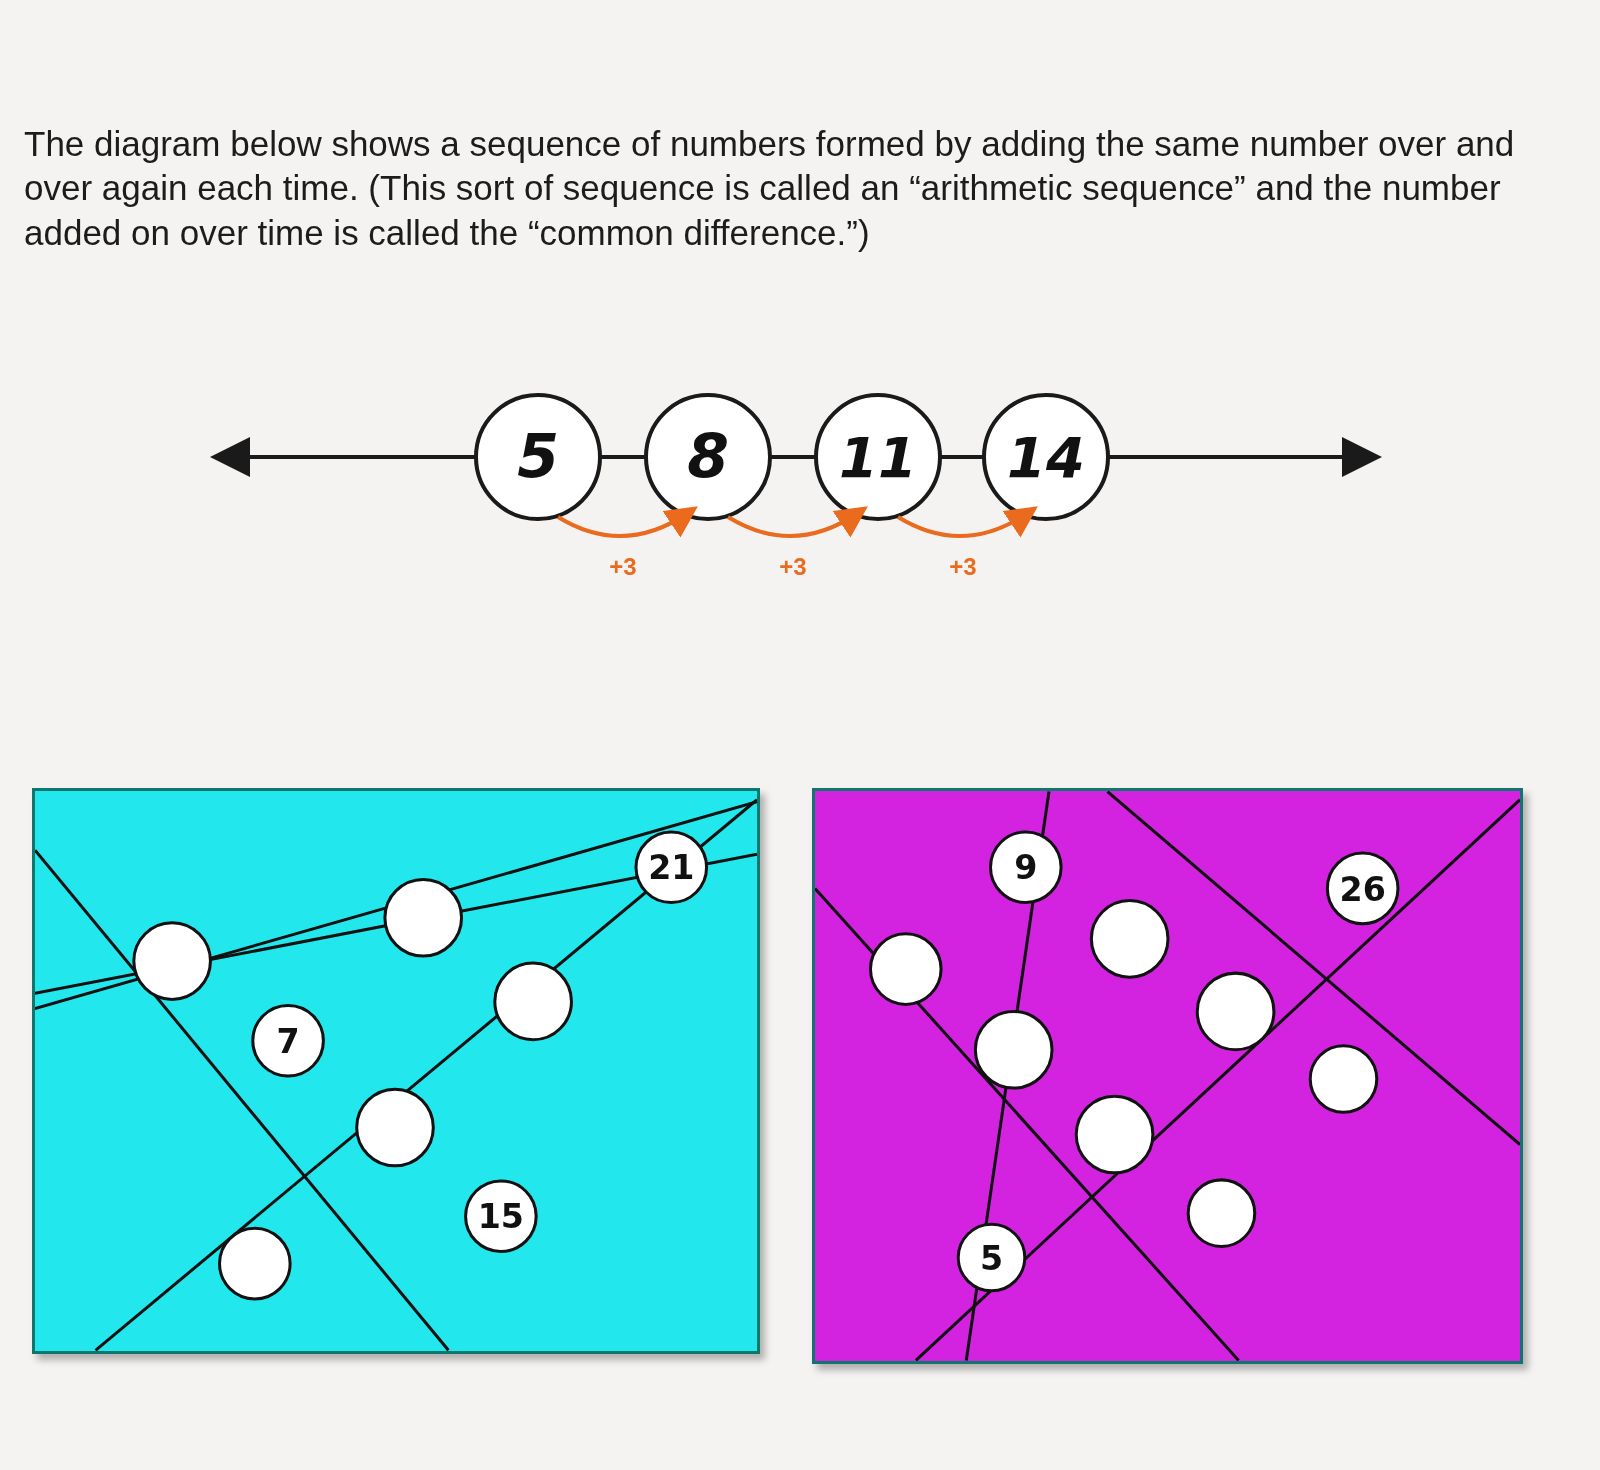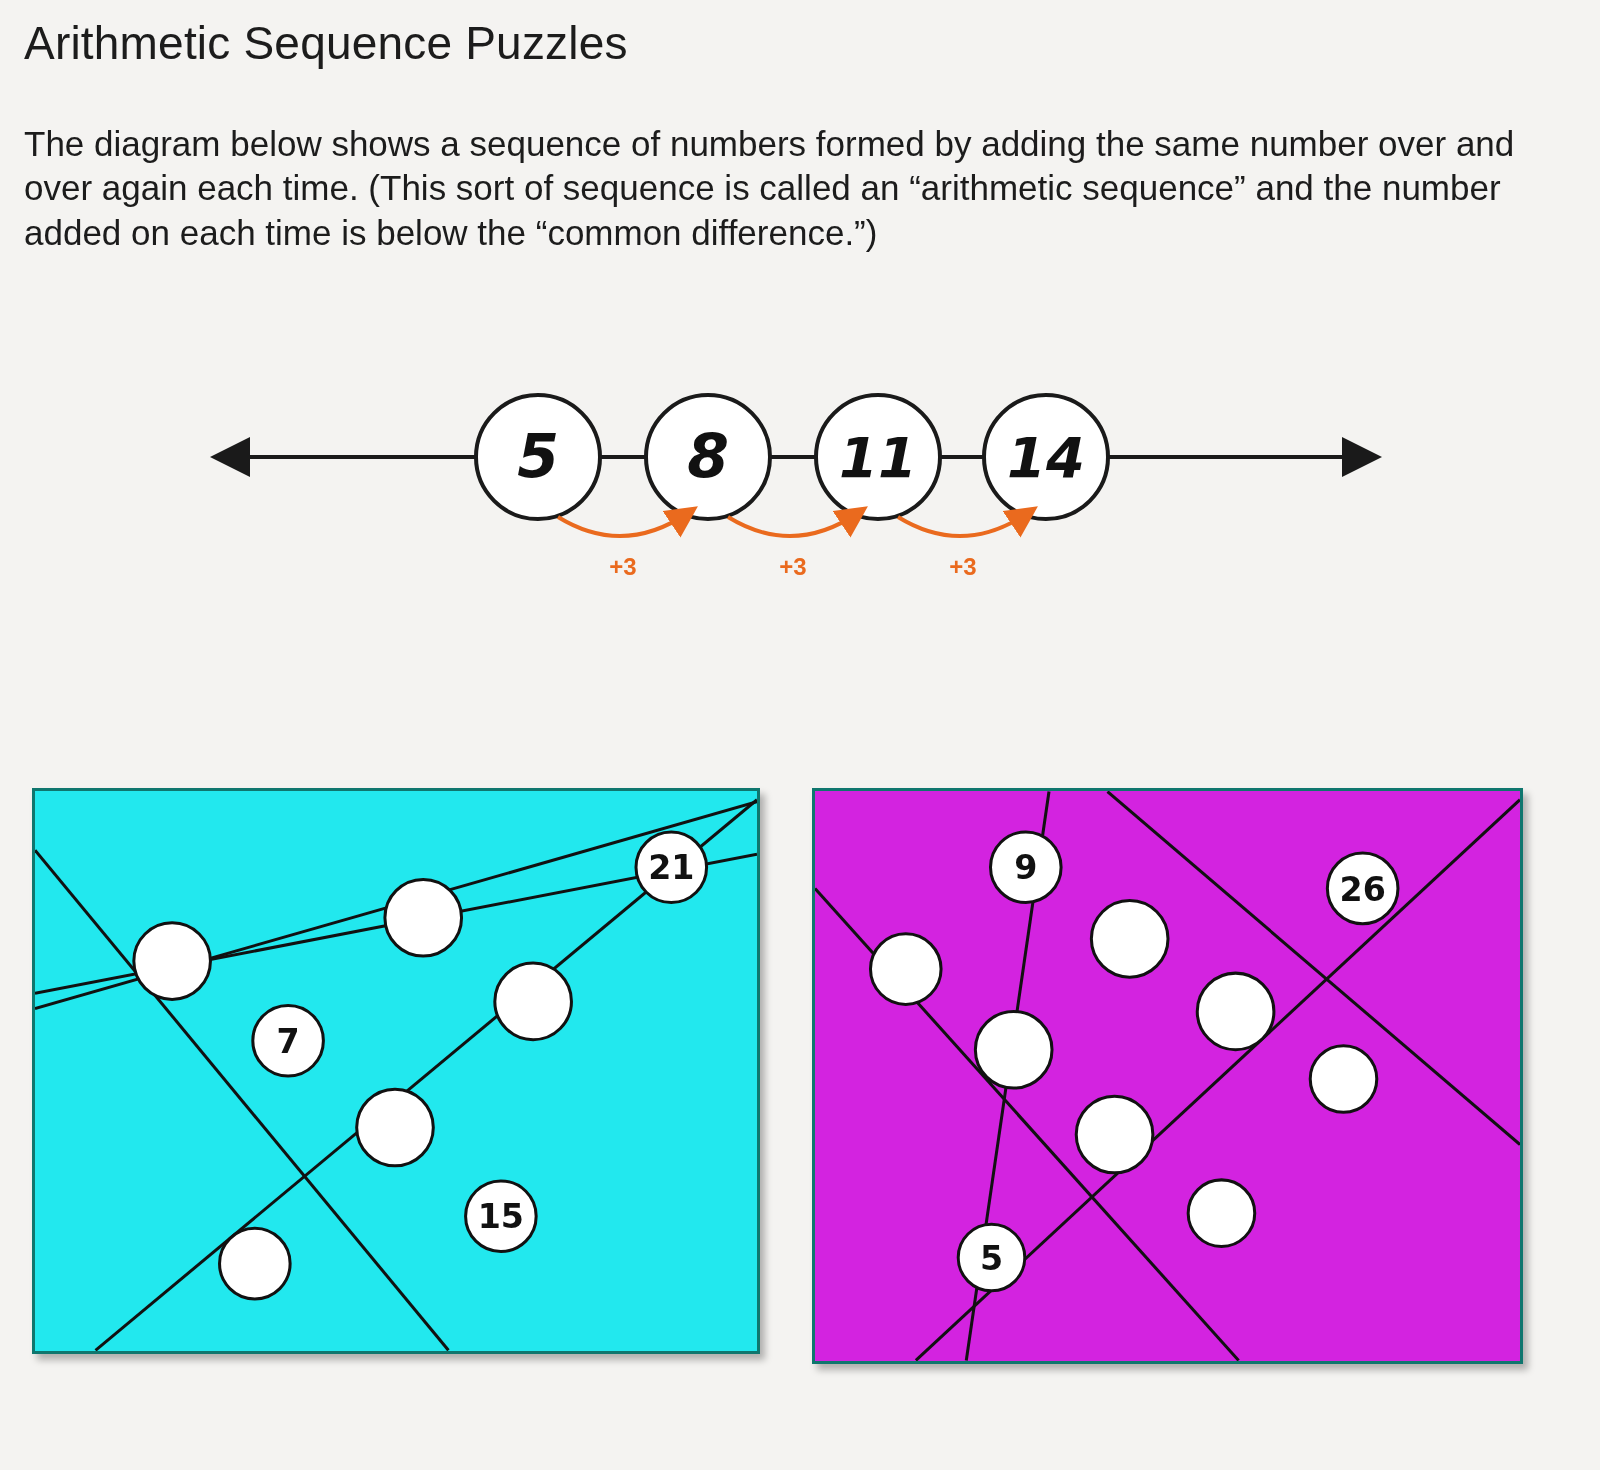--- a/index.html
+++ b/index.html
@@ -92,23 +92,22 @@
     font-weight: bold;
     font-size: 33px;
     fill: #111;
   }
 </style>
 </head>
 <body>
 
 <div class="page">
 
-  <div class="title">Arithmetic Sequence Puzzles</div>
-
-  <div class="intro">The diagram below shows a sequence of numbers formed by adding the same number over and over again each time.  (This sort of sequence is called an “arithmetic sequence” and the number added on each time is below the “common difference.”)</div>
+
+  <div class="intro">The diagram below shows a sequence of numbers formed by adding the same number over and over again each time.  (This sort of sequence is called an “arithmetic sequence” and the number added on over time is called the “common difference.”)</div>
 
   <div class="numberline">
     <svg width="1180" height="200" viewBox="0 0 1180 200" xmlns="http://www.w3.org/2000/svg">
       <defs>
         <marker id="arrowL" markerWidth="12" markerHeight="12" refX="10" refY="5" orient="auto">
           <path d="M10,0 L0,5 L10,10 z" fill="#1a1a1a"></path>
         </marker>
         <marker id="arrowR" markerWidth="12" markerHeight="12" refX="2" refY="5" orient="auto">
           <path d="M0,0 L10,5 L0,10 z" fill="#1a1a1a"></path>
         </marker>

